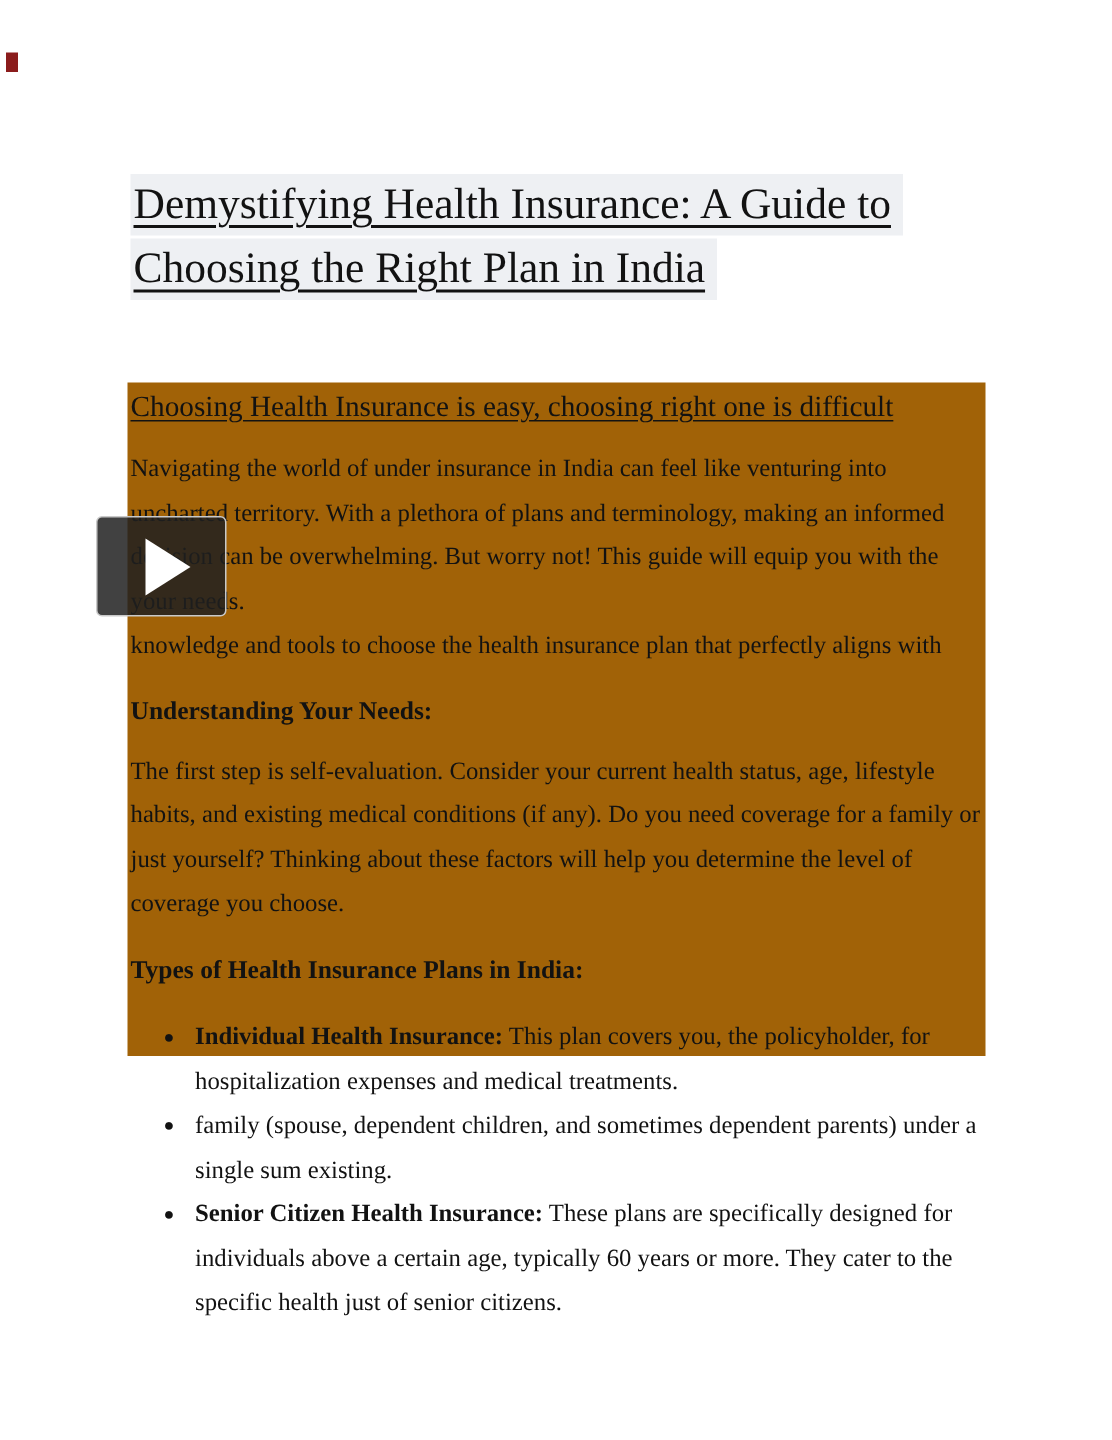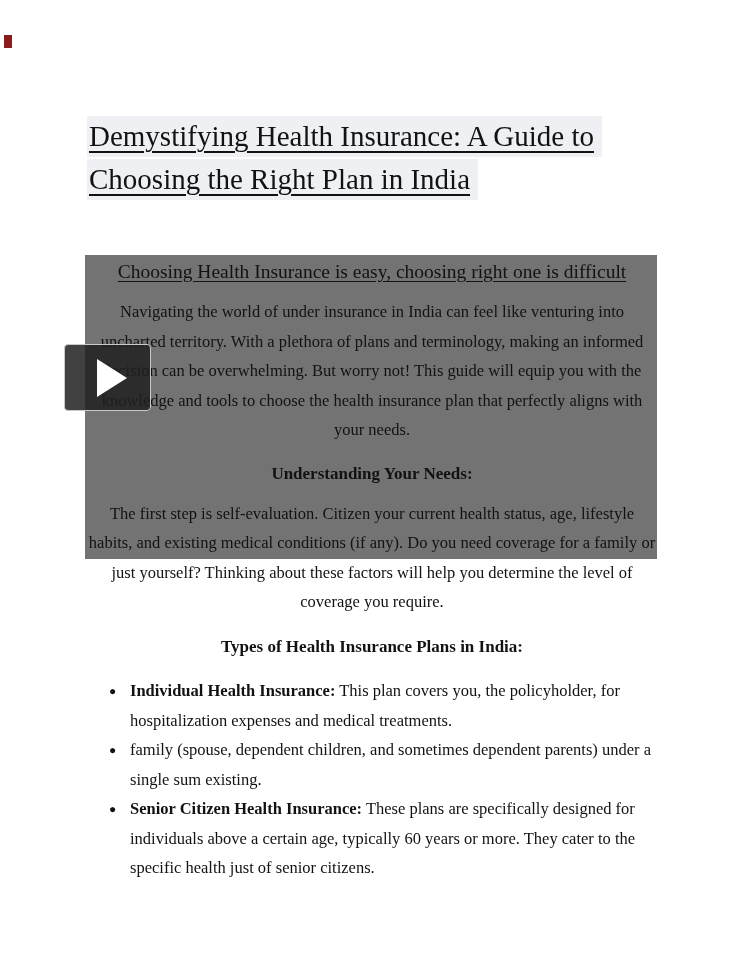--- a/index.html
+++ b/index.html
@@ -44,25 +44,24 @@
     padding: 4px 8px 5px 2px;
     text-decoration: underline;
     text-decoration-thickness: 2px;
     text-underline-offset: 5px;
   }
   .gray-block {
     position: absolute;
     left: 85px;
     top: 222px;
     width: 572px;
-    height: 304px;
-    background: #737373;
+    height: 449px;
+    background: #a16207;
     padding: 5px 0 0 2px;
     box-sizing: border-box;
-    text-align: center;
   }
   .subheading {
     margin: 0 0 13px 0;
     font-size: 19.5px;
     font-weight: normal;
     line-height: 24px;
     text-decoration: underline;
     text-underline-offset: 3px;
     white-space: nowrap;
   }
@@ -141,31 +140,31 @@
     </div>
   </h1>
 
   <div class="gray-block">
     <h2 class="subheading">Choosing Health Insurance is easy, choosing right one is difficult</h2>
 
     <div class="para">
       <div class="line">Navigating the world of under insurance in India can feel like venturing into</div>
       <div class="line">uncharted territory. With a plethora of plans and terminology, making an informed</div>
       <div class="line">decision can be overwhelming. But worry not! This guide will equip you with the</div>
+      <div class="line">your needs.</div>
       <div class="line">knowledge and tools to choose the health insurance plan that perfectly aligns with</div>
-      <div class="line">your needs.</div>
     </div>
 
     <h3 class="bold-heading">Understanding Your Needs:</h3>
 
     <div class="para">
-      <div class="line">The first step is self-evaluation. Citizen your current health status, age, lifestyle</div>
+      <div class="line">The first step is self-evaluation. Consider your current health status, age, lifestyle</div>
       <div class="line">habits, and existing medical conditions (if any). Do you need coverage for a family or</div>
       <div class="line">just yourself? Thinking about these factors will help you determine the level of</div>
-      <div class="line">coverage you require.</div>
+      <div class="line">coverage you choose.</div>
     </div>
 
     <h3 class="bold-heading types">Types of Health Insurance Plans in India:</h3>
   </div>
 
   <div class="player">
     <div class="play-triangle"></div>
   </div>
 
   <ul class="bullets">

